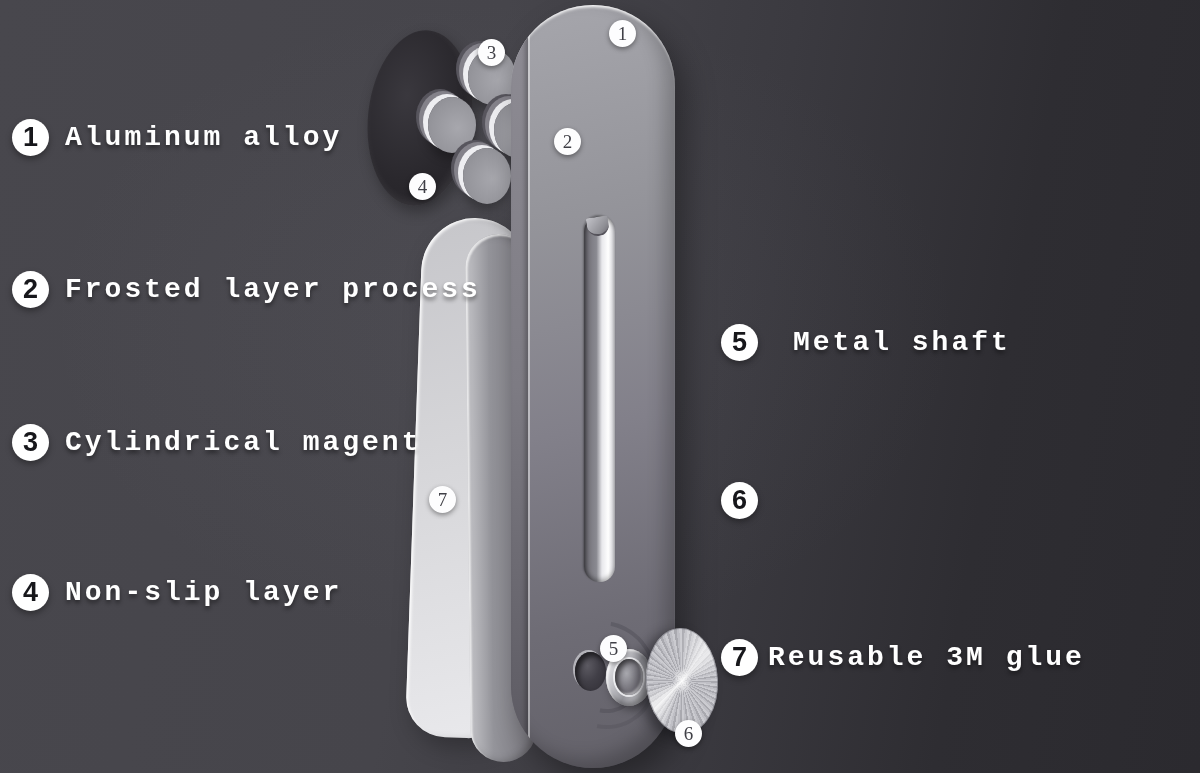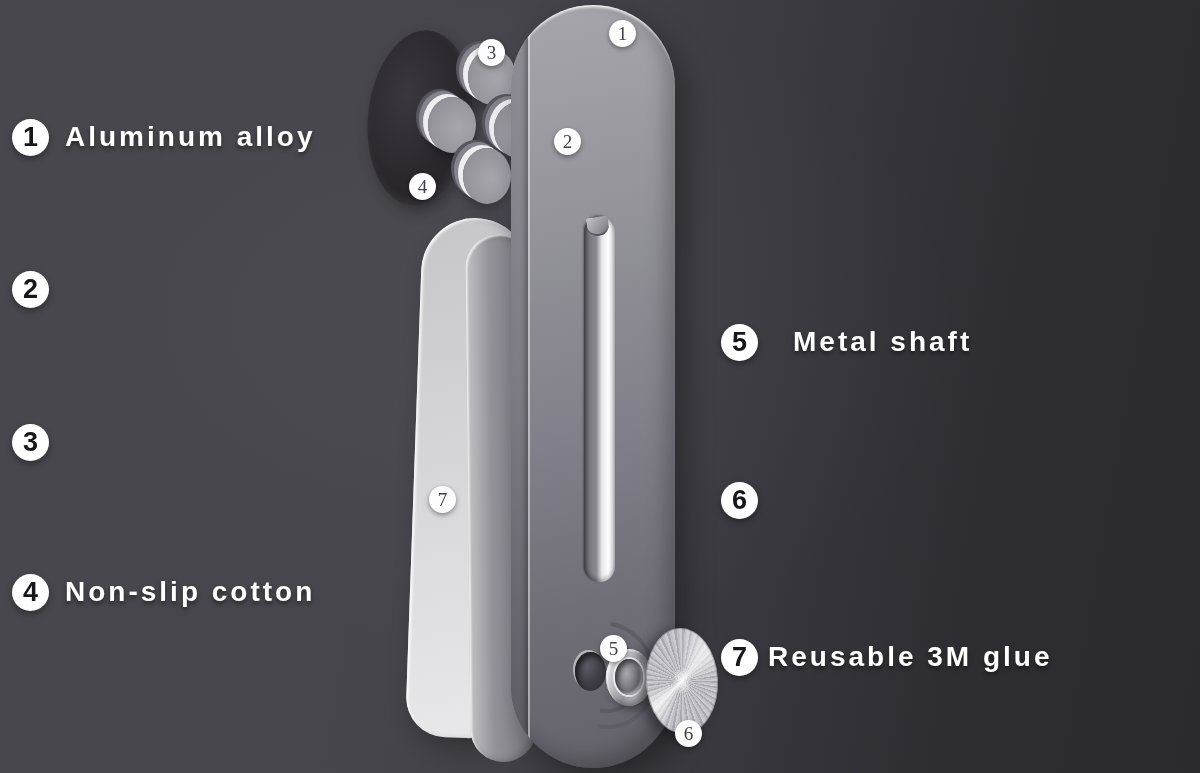--- a/index.html
+++ b/index.html
@@ -14,21 +14,21 @@
   
   .callout{position:absolute;display:flex;align-items:center;height:40px;z-index:50;}
   .badge{
     flex:0 0 auto;width:37px;height:37px;border-radius:50%;
     background:#ffffff;color:#17171b;font-weight:bold;font-size:27px;line-height:1;
     display:flex;align-items:center;justify-content:center;
     box-shadow:0 3px 6px rgba(0,0,0,.35);
   }
   .callout-text{
     margin-left:16px;color:#ffffff;font-weight:bold;font-size:28px;letter-spacing:3px;
-    white-space:nowrap;text-shadow:0 3px 4px rgba(0,0,0,.45);
+    white-space:nowrap;text-shadow:0 3px 4px rgba(0,0,0,.45);font-family:Liberation Mono, monospace;
   }
   #callout-1{left:12px;top:117px;}
   #callout-2{left:12px;top:269px;}
   #callout-3{left:12px;top:422px;}
   #callout-4{left:12px;top:572px;}
   #callout-5{left:721px;top:322px;}
   #callout-6{left:721px;top:480px;}
   #callout-7{left:721px;top:637px;}
   #callout-5 .callout-text{margin-left:35px;}
   #callout-7 .callout-text{margin-left:10px;}
@@ -179,27 +179,29 @@
   <div class="marker" id="marker-5">5</div>
   <div class="marker" id="marker-6">6</div>
   <div class="marker" id="marker-7">7</div>
 
   <div class="callout" id="callout-1">
     <span class="badge">1</span>
     <span class="callout-text">Aluminum alloy</span>
   </div>
   <div class="callout" id="callout-2">
     <span class="badge">2</span>
+    <span class="callout-text">Frosted layer process</span>
   </div>
   <div class="callout" id="callout-3">
     <span class="badge">3</span>
+    <span class="callout-text">Cylindrical magent</span>
   </div>
   <div class="callout" id="callout-4">
     <span class="badge">4</span>
-    <span class="callout-text">Non-slip cotton</span>
+    <span class="callout-text">Non-slip layer</span>
   </div>
 
   <div class="callout" id="callout-5">
     <span class="badge">5</span>
     <span class="callout-text">Metal shaft</span>
   </div>
   <div class="callout" id="callout-6">
     <span class="badge">6</span>
   </div>
   <div class="callout" id="callout-7">

